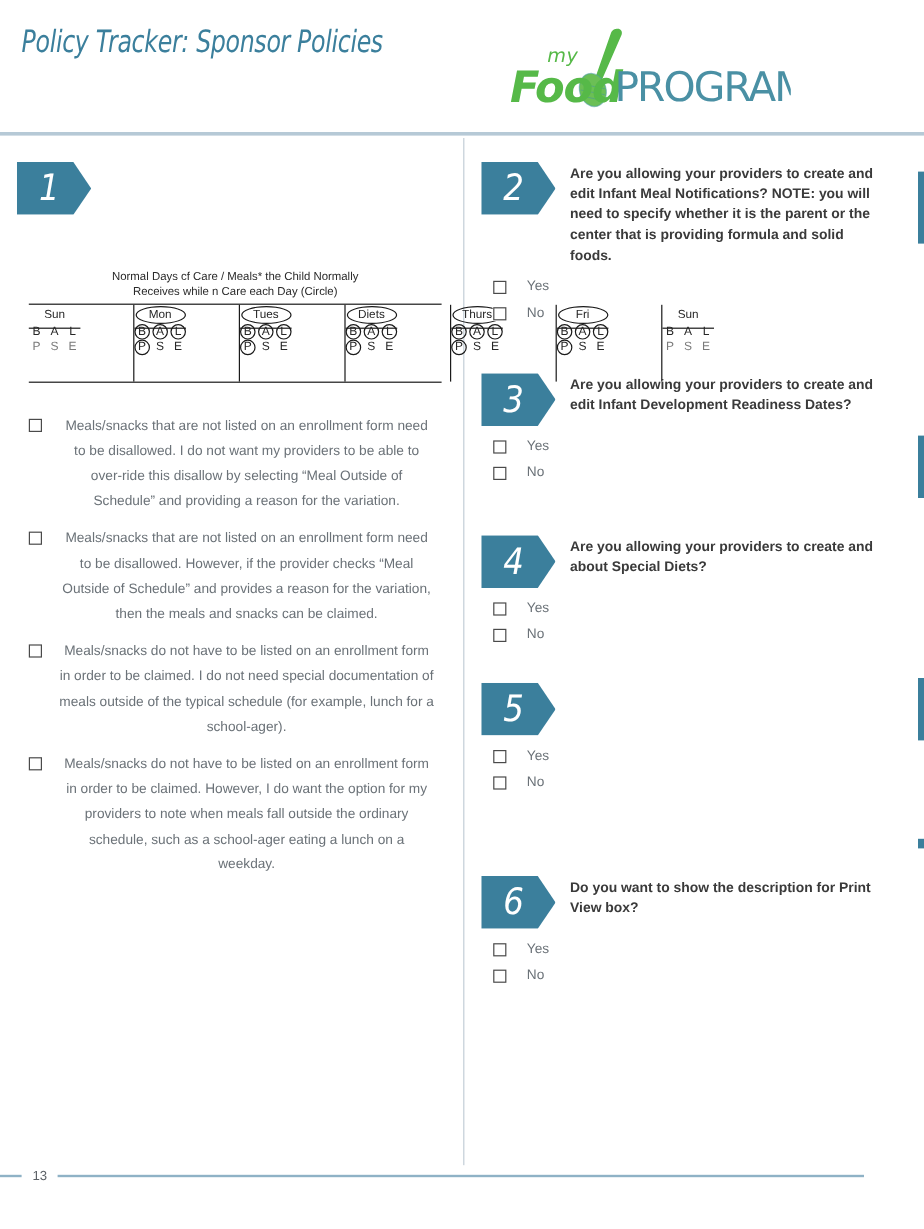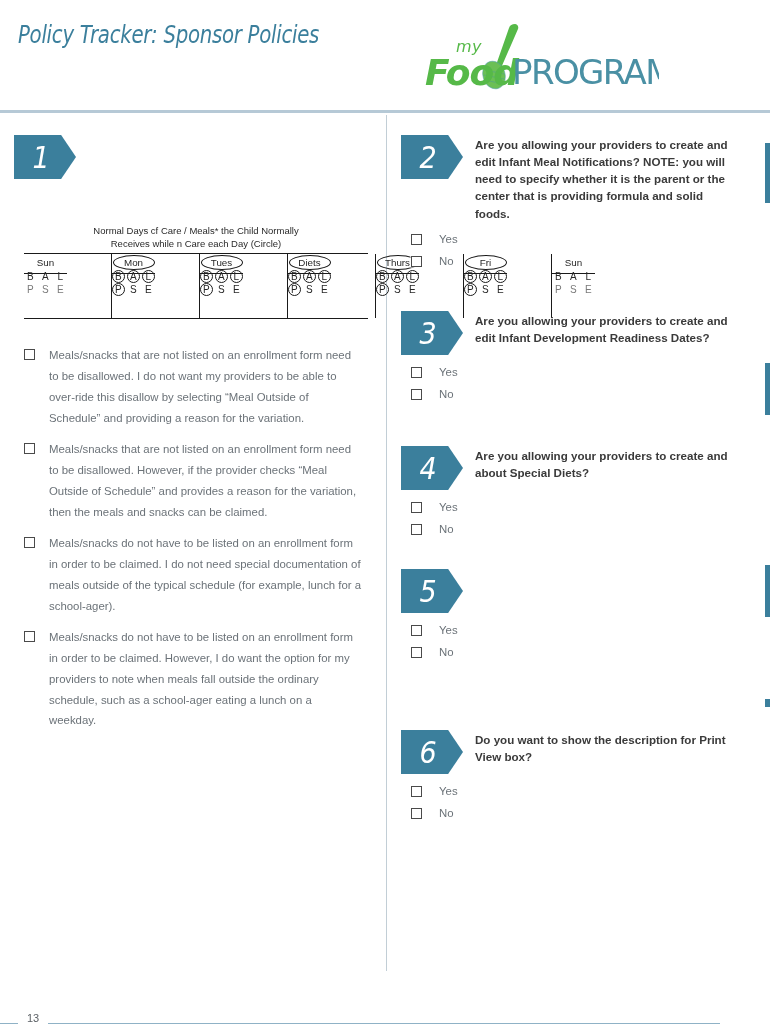--- a/index.html
+++ b/index.html
@@ -137,20 +137,21 @@
     background: #ffffff;
     margin-top: 4px;
     box-shadow: 0 0 0 0.5px #ffffff;
   }
   .opt-text {
     flex: 1 1 auto;
     padding-left: 14px;
     font-size: 11.4px;
     color: #6b7278;
     line-height: 1.82;
+    text-align: center;
   }
 
   
   .scan-table {
     position: relative;
     width: 344px;
     margin-left: 24px;
     color: #2b2b2b;
     filter: contrast(1.05);
   }
@@ -252,25 +253,25 @@
     position: absolute;
     right: 0;
     width: 5px;
     background: #3b7f9c;
   }
 
   
   .footer {
     position: absolute;
     left: 0;
-    bottom: 0;
+    bottom: 34px;
     width: 742px;
     height: 20px;
     display: flex;
-    align-items: flex-end;
+    align-items: center;
   }
   .foot-line-left {
     width: 18px;
     height: 1.4px;
     background: #8fb2c6;
     margin-left: 0;
   }
   .page-num {
     font-size: 11px;
     color: #5c6166;

